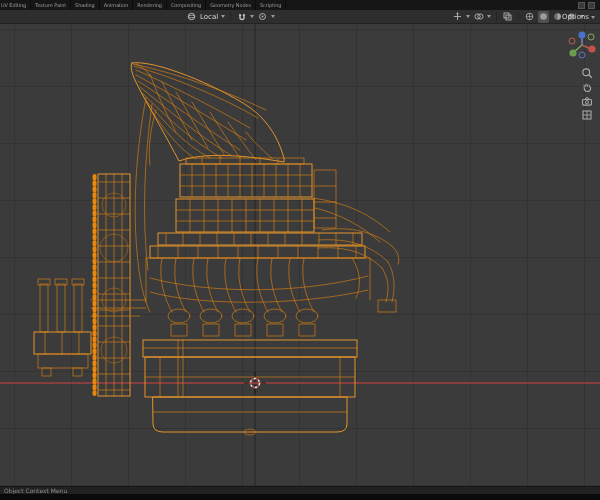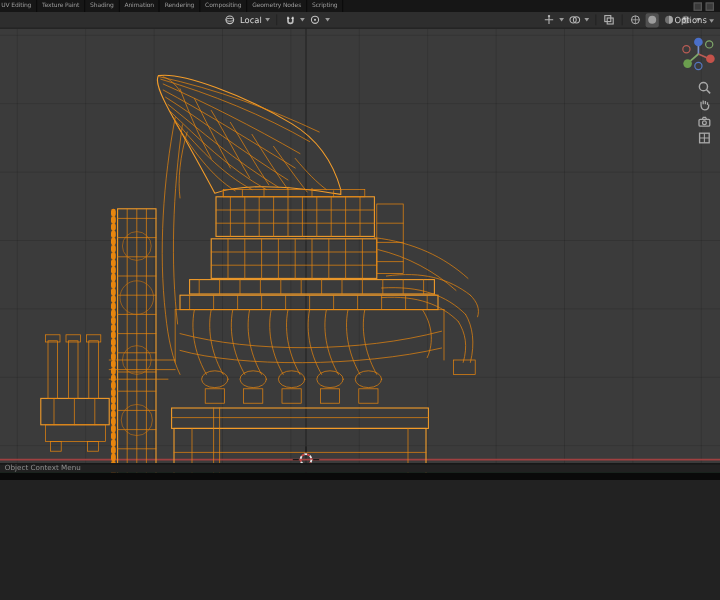--- a/index.html
+++ b/index.html
@@ -1,17 +1,17 @@
 <!DOCTYPE html>
 <html><head>
 <meta charset="utf-8">
 <style>
   html,body{margin:0;padding:0;background:#222;}
-  .app{position:relative;width:600px;height:400px;overflow:hidden;
-       font-family:"DejaVu Sans",sans-serif;background:#14532d;}
+  .app{position:relative;width:600px;height:500px;overflow:hidden;
+       font-family:"DejaVu Sans",sans-serif;background:#c2410c;}
 
   
   .tabsbar{position:absolute;top:0;left:0;right:0;height:10px;background:#161616;
            display:flex;align-items:stretch;z-index:10;}
   .tab{font-size:5px;color:#9b9b9b;line-height:10px;padding:0 4px;
        border-right:1px solid #0b0b0b;white-space:nowrap;letter-spacing:-0.1px;}
   .tab:first-child{margin-left:-3px;}
   .tabsbar-right{margin-left:auto;display:flex;gap:3px;align-items:center;padding-right:5px;}
   .mini-sq{width:5px;height:5px;background:#3a3a3a;border:1px solid #555;}
 

